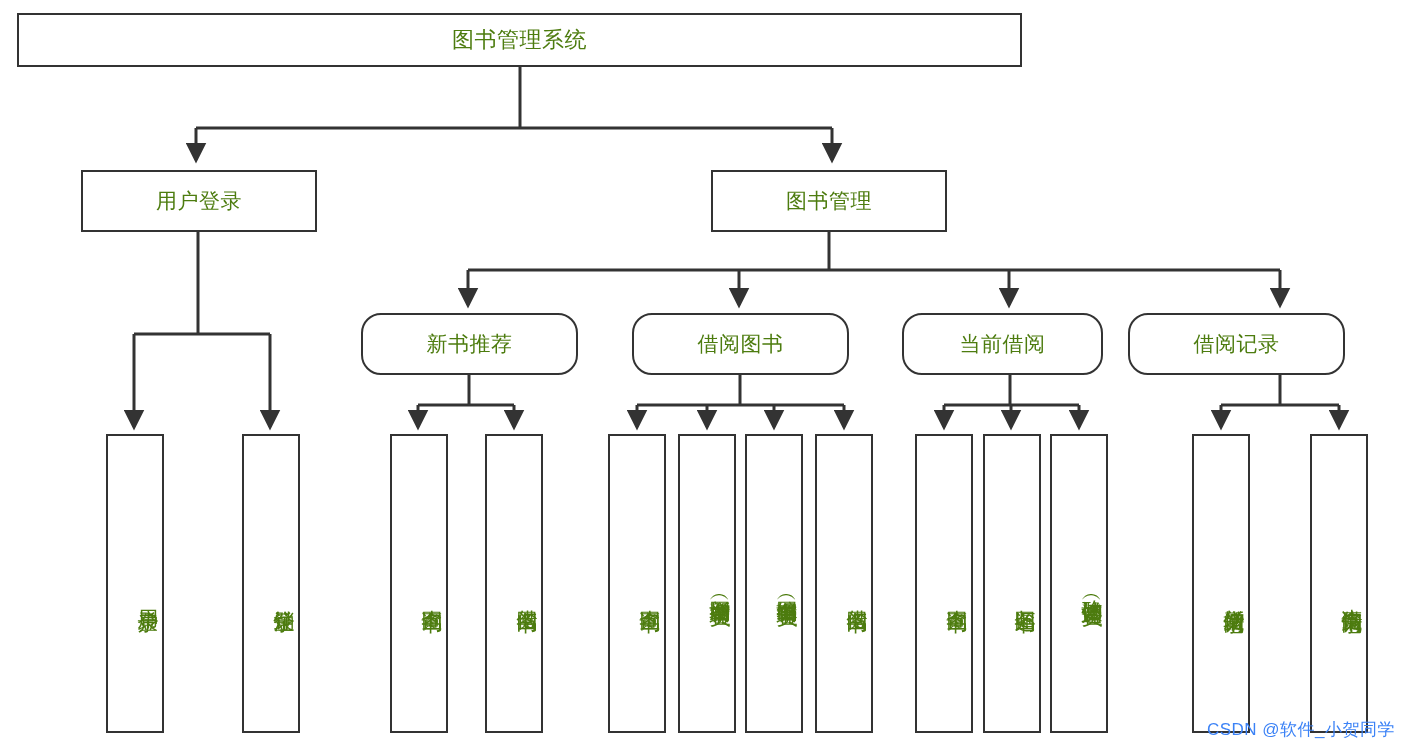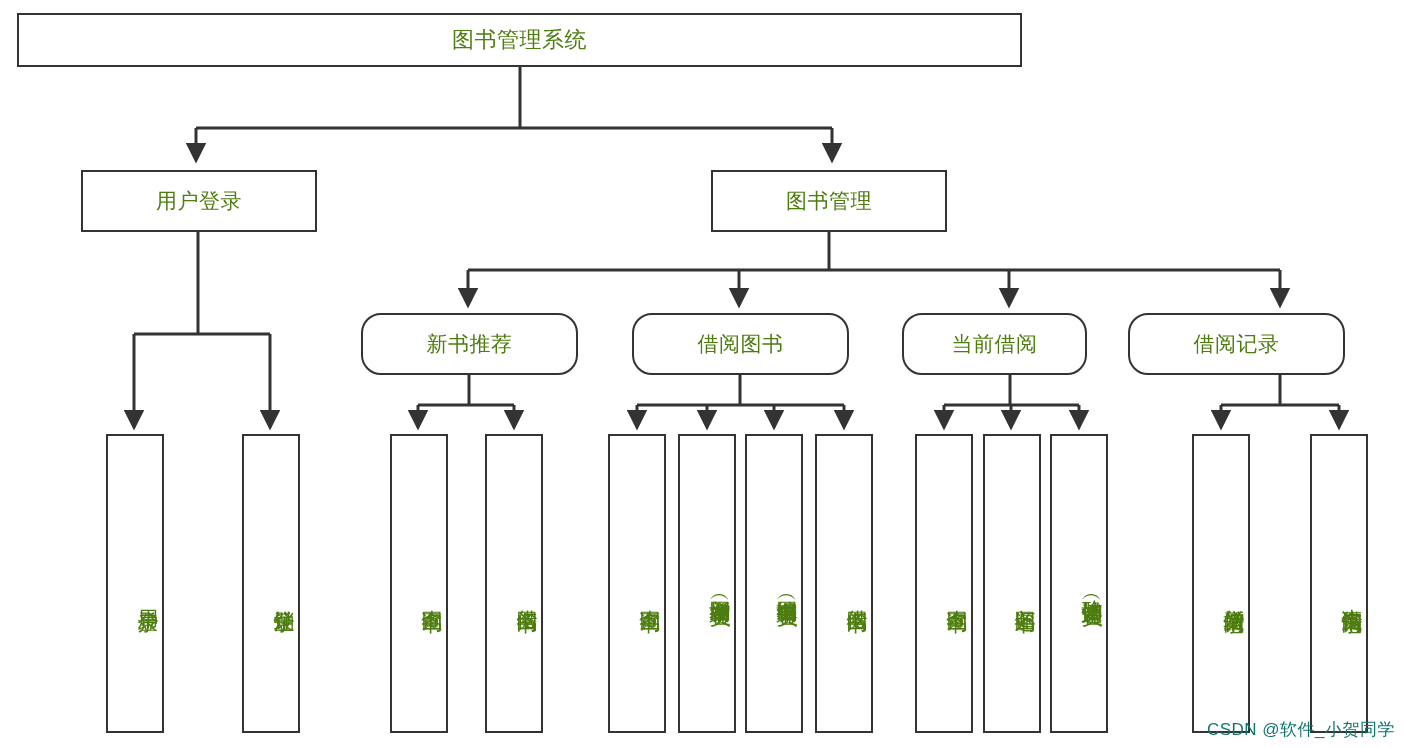--- a/index.html
+++ b/index.html
@@ -61,21 +61,21 @@
   }
   .leaf .node-label {
     writing-mode: vertical-rl;
     text-orientation: upright;
   }
   #watermark {
     position: absolute;
     right: 10px;
     bottom: 6px;
     font-size: 17px;
-    color: #0f766e;
+    color: #3b82f6;
     letter-spacing: 0.5px;
     z-index: 5;
     white-space: nowrap;
   }
 </style>
 </head>
 <body>
 
 <div id="diagram-root">
 
@@ -139,21 +139,21 @@
   <div class="node level2" style="left:711px; top:170px; width:236px; height:62px;">
     <span class="node-label">图书管理</span>
   </div>
 
   <div class="node level3" style="left:361px; top:313px; width:217px; height:62px;">
     <span class="node-label">新书推荐</span>
   </div>
   <div class="node level3" style="left:632px; top:313px; width:217px; height:62px;">
     <span class="node-label">借阅图书</span>
   </div>
-  <div class="node level3" style="left:902px; top:313px; width:185px; height:62px;">
+  <div class="node level3" style="left:902px; top:313px; width:201px; height:62px;">
     <span class="node-label">当前借阅</span>
   </div>
   <div class="node level3" style="left:1128px; top:313px; width:217px; height:62px;">
     <span class="node-label">借阅记录</span>
   </div>
 
   <div class="node leaf" style="left:106px; top:434px; width:58px; height:299px;">
     <span class="node-label">用户登录</span>
   </div>
   <div class="node leaf" style="left:242px; top:434px; width:58px; height:299px;">

